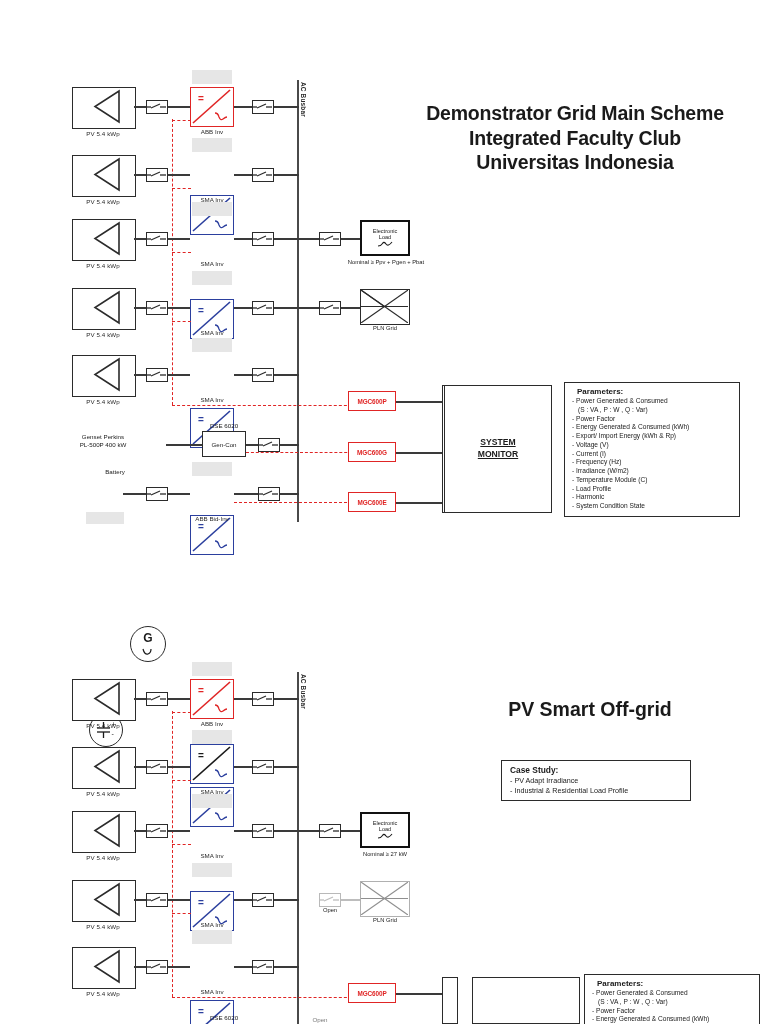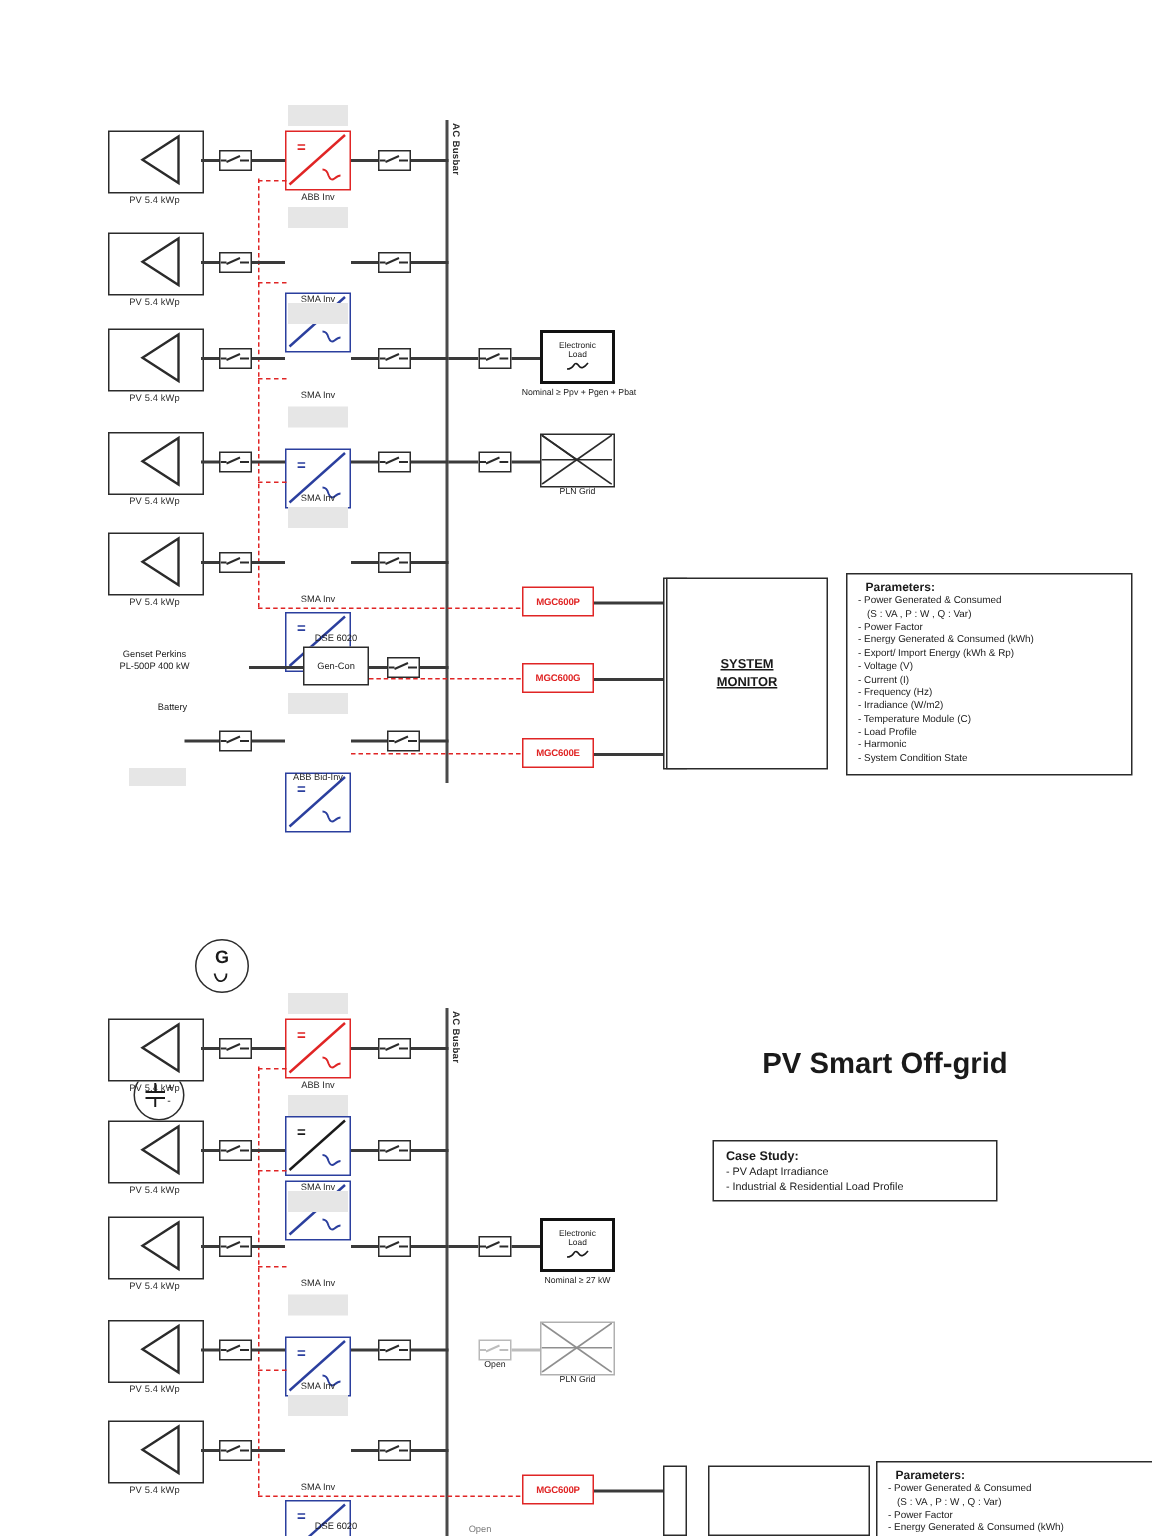--- a/index.html
+++ b/index.html
@@ -65,21 +65,21 @@
 
   .lan{width:16px;height:128px;border:1.5px solid #2b2b2b;background:#fff;
        display:flex;align-items:center;justify-content:center;}
   .lan span{writing-mode:vertical-rl;font-size:7px;font-weight:700;color:#1a1a1a;
             letter-spacing:.4px;}
 
   .sysmon{width:108px;height:128px;border:1.5px solid #2b2b2b;background:#fff;
           display:flex;align-items:center;justify-content:center;text-align:center;
           font-size:8.6px;font-weight:700;line-height:1.35;color:#1a1a1a;}
 
-  .params{width:191px;border:1.5px solid #2b2b2b;background:#fff;padding:4px 5px 5px 7px;}
+  .params{width:176px;border:1.5px solid #2b2b2b;background:#fff;padding:4px 5px 5px 7px;}
   .params .hd{font-size:8px;font-weight:bold;margin:0 0 1px 5px;color:#1a1a1a;}
   .params .ln{font-size:6.6px;line-height:1.33;color:#1a1a1a;white-space:nowrap;}
   .params .ln.ind{padding-left:6px;}
 
   .casestudy{width:190px;border:1.3px solid #2b2b2b;background:#fff;padding:4px 6px 5px 8px;}
   .casestudy .hd{font-size:8.4px;font-weight:bold;margin-bottom:1px;}
   .casestudy .ln{font-size:7.2px;line-height:1.34;}
 
   
   .gen{width:36px;height:36px;border-radius:50%;border:1.6px solid #2b2b2b;background:#fff;
@@ -93,20 +93,25 @@
   .gencon{width:44px;height:26px;border:1.4px solid #2b2b2b;background:#fff;
           display:flex;align-items:center;justify-content:center;font-size:6.2px;color:#1a1a1a;}
 </style>
 </head>
 <body>
 
 <div class="page">
 
   <div class="abs" style="left:0;top:0;width:768px;height:560px;">
 
+    <div class="abs title" style="left:385px;top:101px;width:380px;">
+      <div>Demonstrator Grid Main Scheme</div>
+      <div>Integrated Faculty Club</div>
+      <div>Universitas Indonesia</div>
+    </div>
 
     <div class="abs busbar" style="left:297px;top:80px;height:442px;"></div>
     <div class="abs bus-label" style="left:300px;top:82px;">AC Busbar</div>
 
     <div class="abs dash-v" style="left:172px;top:119px;height:286px;"></div>
     <div class="abs dash-h" style="left:172px;top:405px;width:185px;"></div>
 
     <div class="abs" style="left:72px;top:87px;">
       <div class="pv">
         <svg width="59" height="37" viewBox="0 0 59 37">
@@ -449,21 +454,21 @@
       <div class="ln">- Load Profile</div>
       <div class="ln">- Harmonic</div>
       <div class="ln">- System Condition State</div>
     </div>
   </div>
 
   <div class="abs" style="left:0;top:0;width:768px;height:1024px;">
 
     <div class="abs title2" style="left:400px;top:698px;width:380px;">PV Smart Off-grid</div>
 
-    <div class="abs casestudy" style="left:475px;top:760px;">
+    <div class="abs casestudy" style="left:501px;top:760px;">
       <div class="hd">Case Study:</div>
       <div class="ln">- PV Adapt Irradiance</div>
       <div class="ln">- Industrial &amp; Residential Load Profile</div>
     </div>
 
     <div class="abs busbar" style="left:297px;top:672px;height:352px;"></div>
     <div class="abs bus-label" style="left:300px;top:674px;">AC Busbar</div>
 
     <div class="abs dash-v" style="left:172px;top:711px;height:286px;"></div>
     <div class="abs dash-h" style="left:172px;top:997px;width:185px;"></div>

